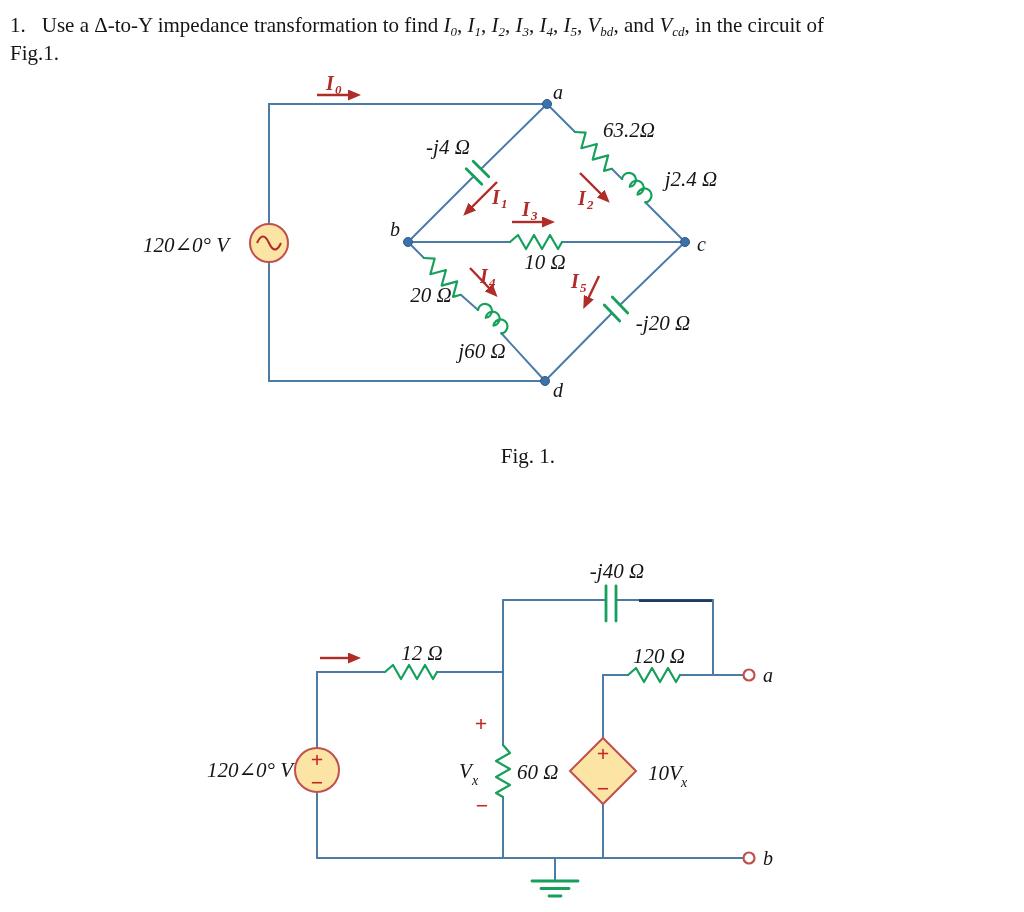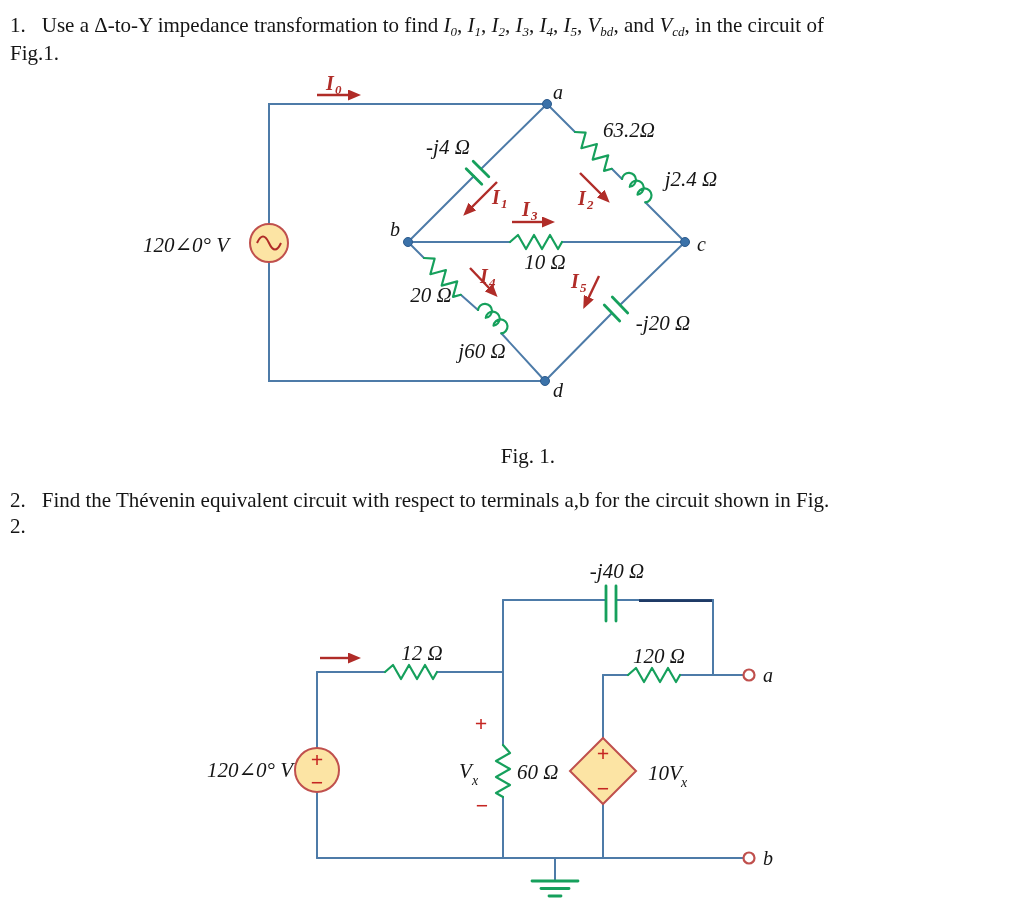--- a/index.html
+++ b/index.html
@@ -207,17 +207,14 @@
 
       <circle class="term" cx="749" cy="675" r="5.5"></circle>
       <text class="node-lbl" x="763" y="682">a</text>
       <circle class="term" cx="749" cy="858" r="5.5"></circle>
       <text class="node-lbl" x="763" y="865">b</text>
     </g>
   </svg>
 
   <div class="caption" style="top:444px;">Fig. 1.</div>
 
-  <div class="prob" style="top:487px;">
-    <span class="pnum">2.</span><span>Find the Thévenin equivalent circuit with respect to terminals a,b for the circuit shown in Fig. 2.</span>
-  </div>
 
 </div>
 
 </body></html>

